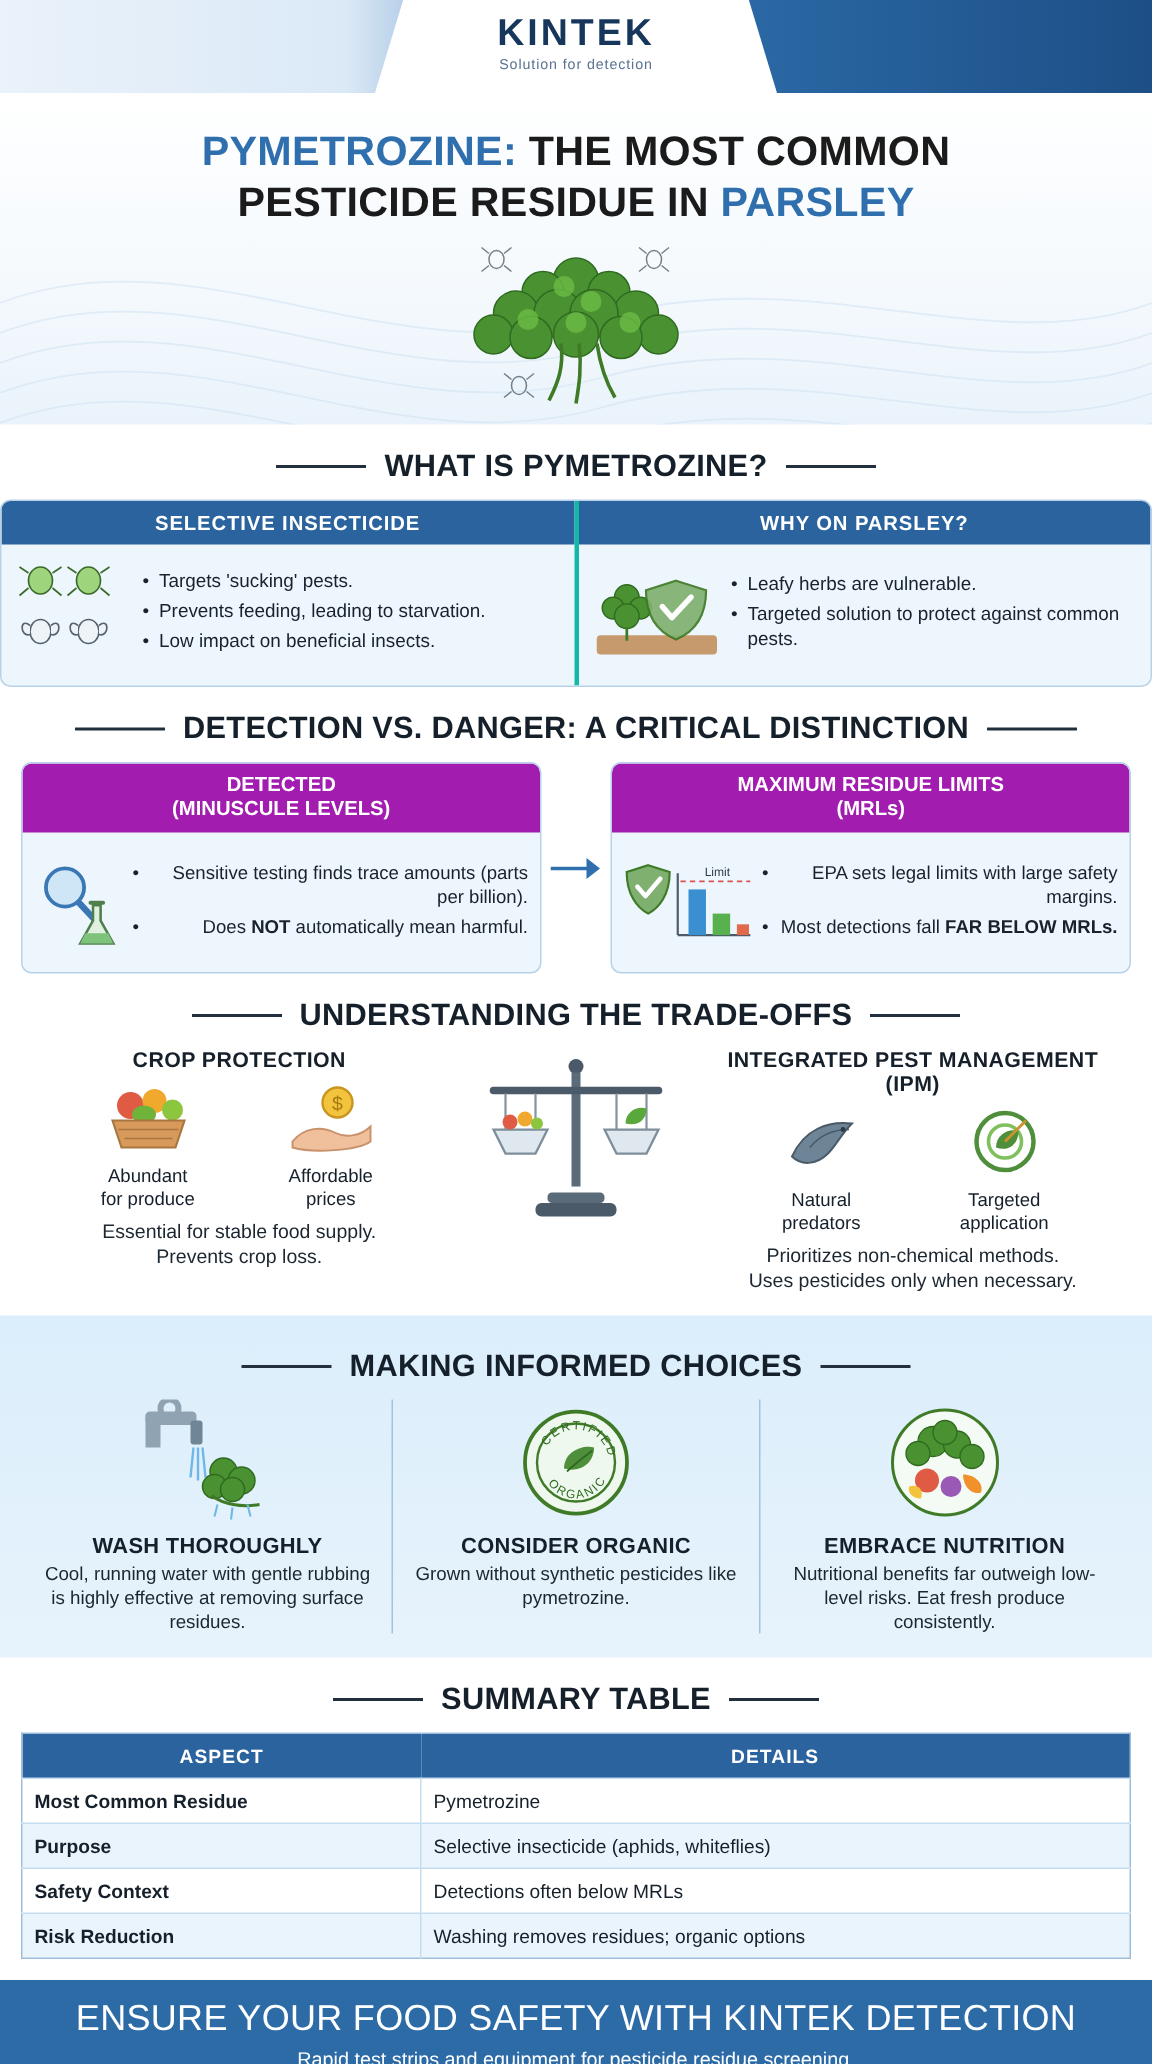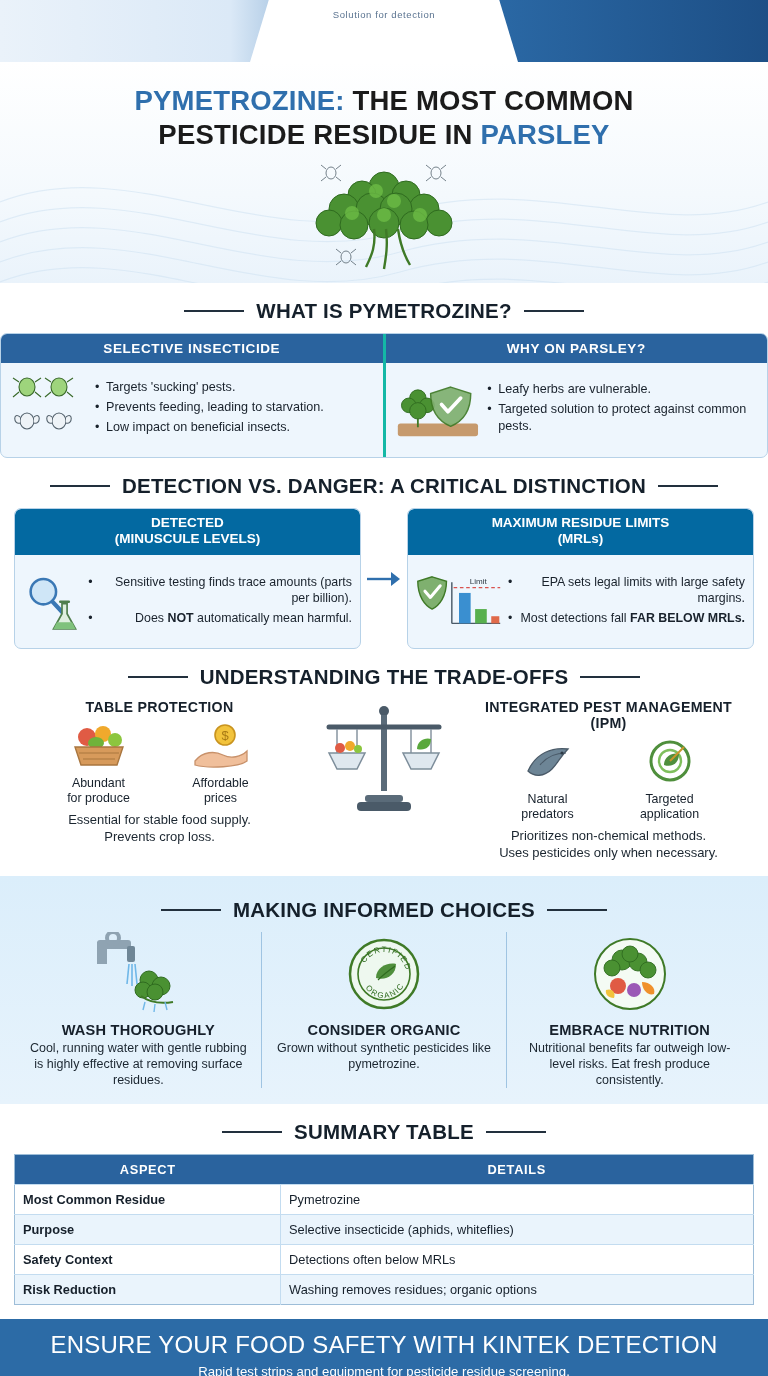--- a/index.html
+++ b/index.html
@@ -150,21 +150,21 @@
     padding: 0 14px;
   }
   .dvd-card {
     flex: 1;
     border: 1px solid #b7d2e8;
     border-radius: 7px;
     background: #eef6fd;
     overflow: hidden;
   }
   .dvd-head {
-    background: #0369a1;
+    background: #a21caf;
     color: #fff;
     text-align: center;
     font-size: 13.5px;
     font-weight: bold;
     padding: 6px 4px 8px;
     line-height: 1.2;
     border-radius: 6px 6px 0 0;
   }
   .dvd-body {
     display: flex;
@@ -299,20 +299,21 @@
     margin-top: 4px;
   }
 </style>
 </head>
 <body>
 
 <div class="page">
 
   <div class="masthead">
     <div class="logo-plate">
+      <div class="logo-main">KINTEK</div>
       <div class="logo-sub">Solution for detection</div>
     </div>
   </div>
 
   <div class="hero">
     <svg class="waves" viewBox="0 0 768 200" preserveAspectRatio="none">
       <g fill="none" stroke="#cfe2f2" stroke-width="1.2">
         <path d="M0,60 C130,10 260,110 400,70 C540,30 660,100 768,60"></path>
         <path d="M0,80 C130,30 260,130 400,90 C540,50 660,120 768,80"></path>
         <path d="M0,100 C130,50 260,150 400,110 C540,70 660,140 768,100"></path>
@@ -492,21 +493,21 @@
 
   <div class="sec-title">
     <span class="line"></span>
     <h2>UNDERSTANDING THE TRADE-OFFS</h2>
     <span class="line"></span>
   </div>
 
   <div class="tradeoffs">
 
     <div class="to-col">
-      <div class="to-title">TABLE PROTECTION</div>
+      <div class="to-title">CROP PROTECTION</div>
       <div class="to-icons">
         <div class="to-ic">
           <svg width="60" height="48" viewBox="0 0 60 48">
             <circle cx="18" cy="16" r="9" fill="#e05b44"></circle>
             <circle cx="34" cy="13" r="8" fill="#f0a92c"></circle>
             <circle cx="46" cy="19" r="7" fill="#8cc63e"></circle>
             <ellipse cx="27" cy="22" rx="8" ry="6" fill="#6fb33a"></ellipse>
             <path d="M6,26 L54,26 L48,44 L12,44 Z" fill="#d79a5b" stroke="#a9763f" stroke-width="1.4"></path>
             <path d="M10,32 L50,32 M14,38 L46,38" stroke="#a9763f" stroke-width="1"></path>
           </svg>

